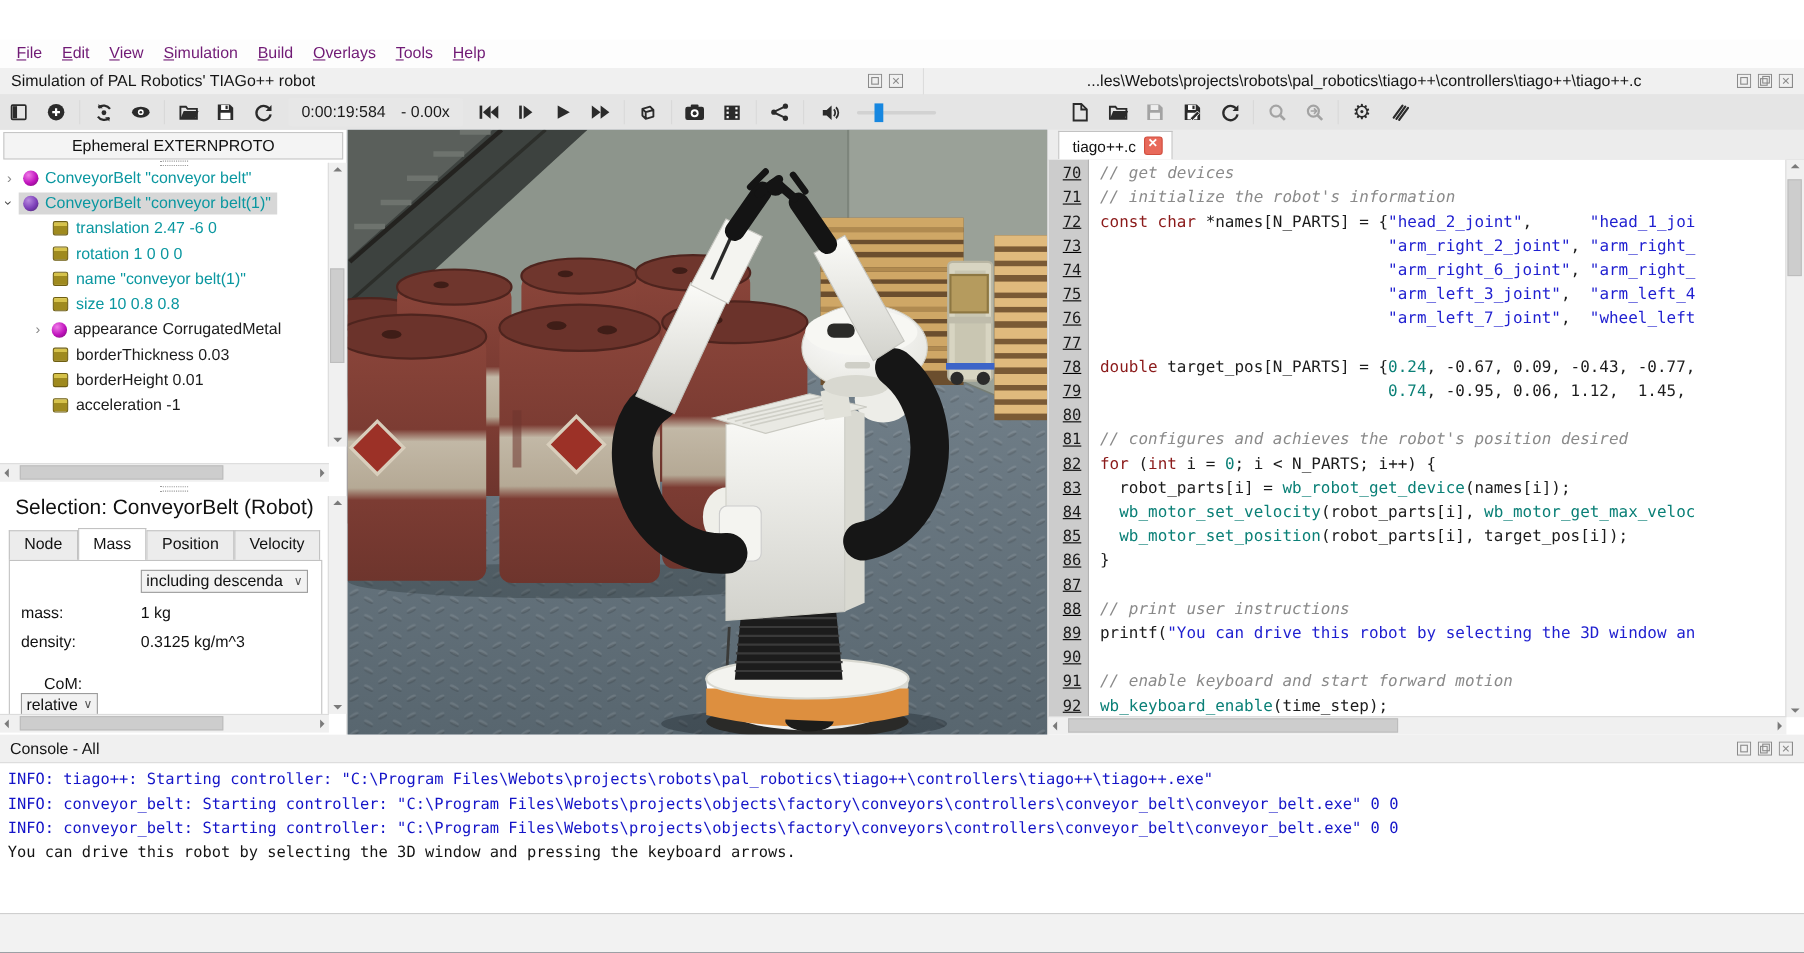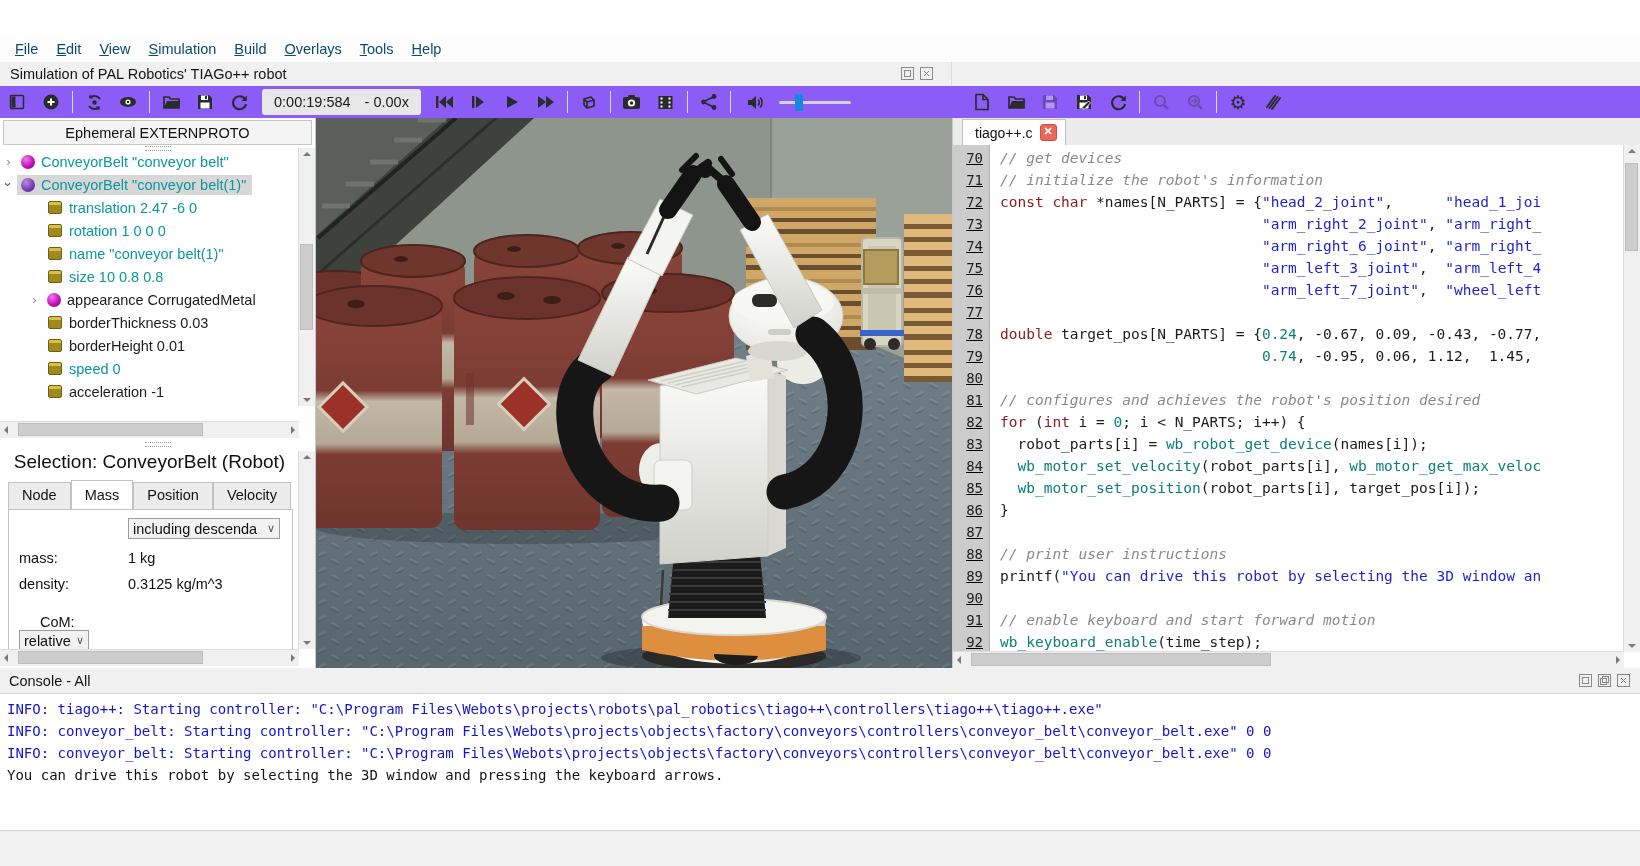--- a/index.html
+++ b/index.html
@@ -11,34 +11,34 @@
   .titlebar{top:0;left:0;right:0;height:36px;background:#ffffff;border-bottom:1px solid #e6e6e6;
             display:flex;align-items:center;}
   .titlebar .ticon{margin:0 8px 0 10px;}
   .titlebar .ttext{font-size:14px;color:#111;}
   .wbtns{position:absolute;right:0;top:0;height:36px;display:flex;}
   .wbtn{width:52px;height:36px;display:flex;align-items:center;justify-content:center;font-size:14px;color:#111;}
 
   
   .menubar{top:36px;left:0;right:0;height:26px;background:#fdfdfd;display:flex;align-items:center;
            padding-left:6px;border-bottom:1px solid #ececec;}
-  .menu-item{font-size:14.5px;color:#0c4a6e;padding:2px 9px;}
+  .menu-item{font-size:14.5px;color:#701a75;padding:2px 9px;}
   .menu-item u{text-decoration:underline;}
 
   
   .dockheads{top:62px;left:0;right:0;height:24px;background:#f0f0f0;border-bottom:1px solid #d8d8d8;}
   .dh{position:absolute;top:0;height:24px;display:flex;align-items:center;font-size:14.5px;color:#141414;}
-  .dh-left{left:0;width:952px;padding-left:10px;border-right:1px solid #dcdcdc;box-sizing:border-box;}
+  .dh-left{left:0;width:840px;padding-left:10px;border-right:1px solid #dcdcdc;box-sizing:border-box;}
   .dh-right{left:952px;right:0;padding-left:36px;}
   .dh .dicons{position:absolute;right:10px;top:5px;display:flex;gap:6px;}
   .dh-left .dicons{right:18px;}
   .dicon{width:13px;height:13px;}
 
   
-  .toolbar{top:86px;left:0;right:0;height:32px;background:#8b5cf6;border-bottom:1px solid #c9c9c9;
+  .toolbar{top:86px;left:0;right:0;height:32px;background:#e5e5e5;border-bottom:1px solid #c9c9c9;
            display:flex;align-items:center;}
   .tbtn{width:34px;height:28px;display:flex;align-items:center;justify-content:center;}
   .tsep{width:1px;height:22px;background:#d9d9d9;margin:0 4px;}
   .tbtn.dis{opacity:.35;}
   .timebox{height:26px;background:#e7e7e7;border-radius:3px;display:flex;align-items:center;
            padding:0 12px;font-size:14.5px;color:#1b1b1b;margin:0 6px;}
   .timebox .spd{margin-left:14px;}
   .volwrap{display:flex;align-items:center;margin-left:4px;}
   .voltrack{width:72px;height:3px;background:#d2d2d2;border-radius:2px;position:relative;margin-left:6px;}
   .volhandle{position:absolute;left:16px;top:-7px;width:8px;height:17px;background:#1787e0;}
@@ -148,20 +148,38 @@
         <svg class="dicon" viewBox="0 0 13 13">
             <rect x="0.5" y="0.5" width="12" height="12" fill="none" stroke="#8a8a8a"></rect>
             <rect x="3.5" y="3.5" width="6" height="6" fill="none" stroke="#8a8a8a"></rect>
           </svg>
         <svg class="dicon" viewBox="0 0 13 13">
             <rect x="0.5" y="0.5" width="12" height="12" fill="none" stroke="#8a8a8a"></rect>
             <path d="M4 4 L9 9 M9 4 L4 9" stroke="#8a8a8a"></path>
           </svg>
       </span>
     </div>
+    <div class="dh dh-right">
+      <span>...les\Webots\projects\robots\pal_robotics\tiago++\controllers\tiago++\tiago++.c</span>
+      <span class="dicons">
+        <svg class="dicon" viewBox="0 0 13 13">
+            <rect x="0.5" y="0.5" width="12" height="12" fill="none" stroke="#8a8a8a"></rect>
+            <rect x="3.5" y="3.5" width="6" height="6" fill="none" stroke="#8a8a8a"></rect>
+          </svg>
+        <svg class="dicon" viewBox="0 0 13 13">
+            <rect x="0.5" y="0.5" width="12" height="12" fill="none" stroke="#8a8a8a"></rect>
+            <rect x="4.5" y="2.5" width="6" height="6" fill="none" stroke="#8a8a8a"></rect>
+            <rect x="2.5" y="4.5" width="6" height="6" fill="none" stroke="#8a8a8a"></rect>
+          </svg>
+        <svg class="dicon" viewBox="0 0 13 13">
+            <rect x="0.5" y="0.5" width="12" height="12" fill="none" stroke="#8a8a8a"></rect>
+            <path d="M4 4 L9 9 M9 4 L4 9" stroke="#8a8a8a"></path>
+          </svg>
+      </span>
+    </div>
   </div>
 
   <div class="abs toolbar">
     <div class="tbtn">
         <svg class="ic" width="18" height="18" viewBox="0 0 18 18">
           <rect x="2.5" y="2.5" width="13" height="13" rx="1" fill="none" stroke="#2b2b2b" stroke-width="1.5"></rect>
           <rect x="3.5" y="3.5" width="4" height="11" fill="#2b2b2b"></rect>
         </svg>
       </div>
     <div class="tbtn">
@@ -408,27 +426,20 @@
             <span class="hl">
               <span class="ticn cube"></span>
               <span class="t-black">borderThickness 0.03</span>
             </span>
           </div>
           <div class="trow lvl1">
             <span class="exp"></span>
             <span class="hl">
               <span class="ticn cube"></span>
               <span class="t-black">borderHeight 0.01</span>
-            </span>
-          </div>
-          <div class="trow lvl1">
-            <span class="exp"></span>
-            <span class="hl">
-              <span class="ticn cube"></span>
-              <span class="t-teal">speed 0</span>
             </span>
           </div>
           <div class="trow lvl1">
             <span class="exp"></span>
             <span class="hl">
               <span class="ticn cube"></span>
               <span class="t-black">acceleration -1</span>
             </span>
           </div>
         </div>

